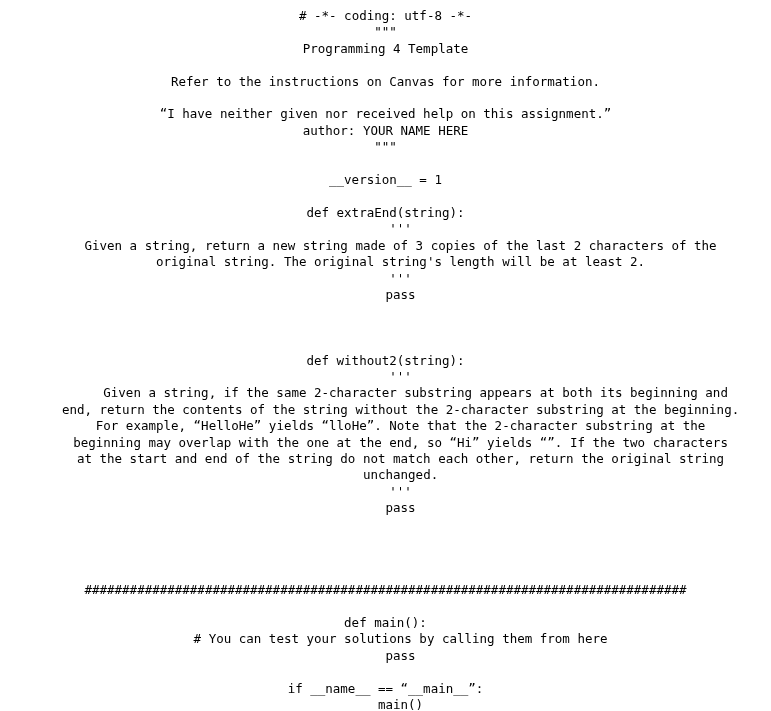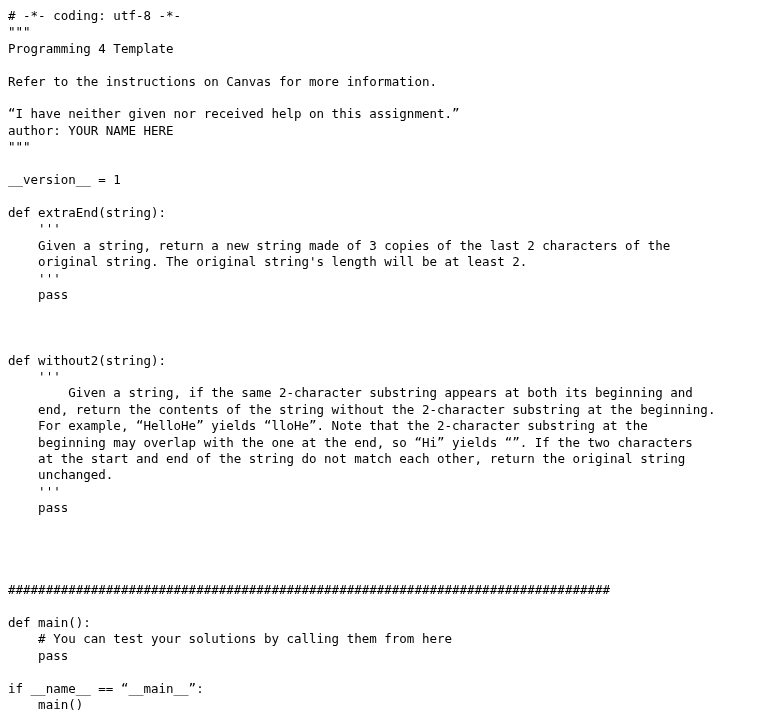--- a/index.html
+++ b/index.html
@@ -11,20 +11,21 @@
     width: 771px;
     height: 711px;
     overflow: hidden;
     font-family: "DejaVu Sans Mono", monospace;
   }
   #page {
     position: relative;
     width: 771px;
     height: 711px;
     background: #ffffff;
+    text-align: center;
   }
   .code {
     position: absolute;
     left: 8px;
     top: 8px;
     width: 755px;
     font-family: "DejaVu Sans Mono", monospace;
     font-size: 12.5px;
     line-height: 16.4px;
     color: #000000;

